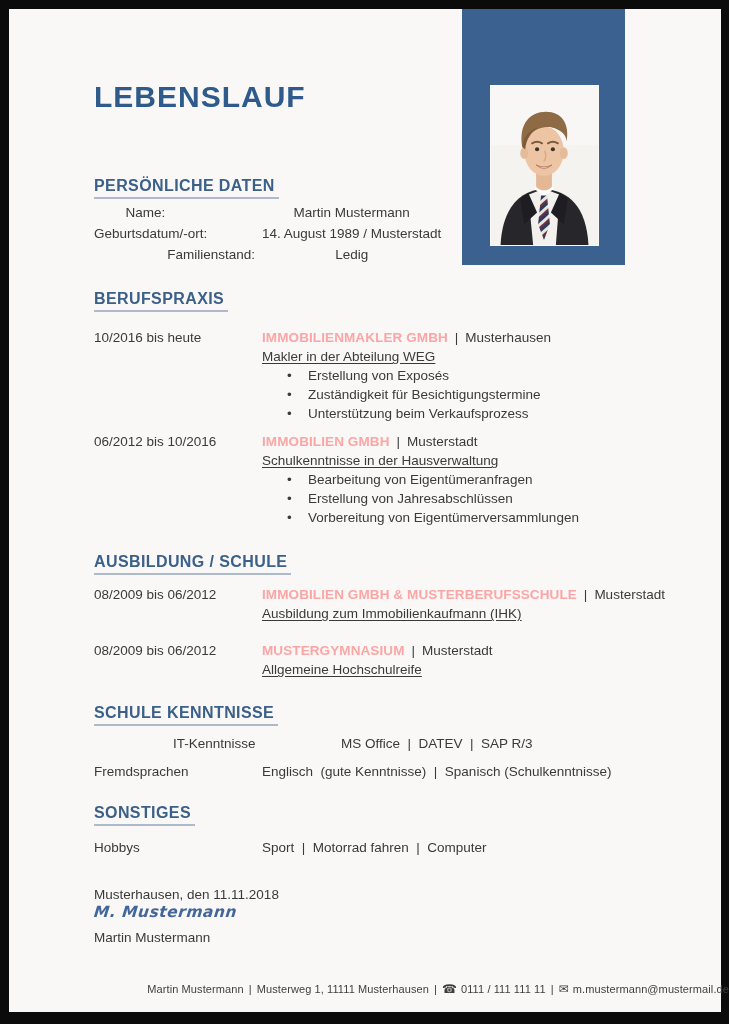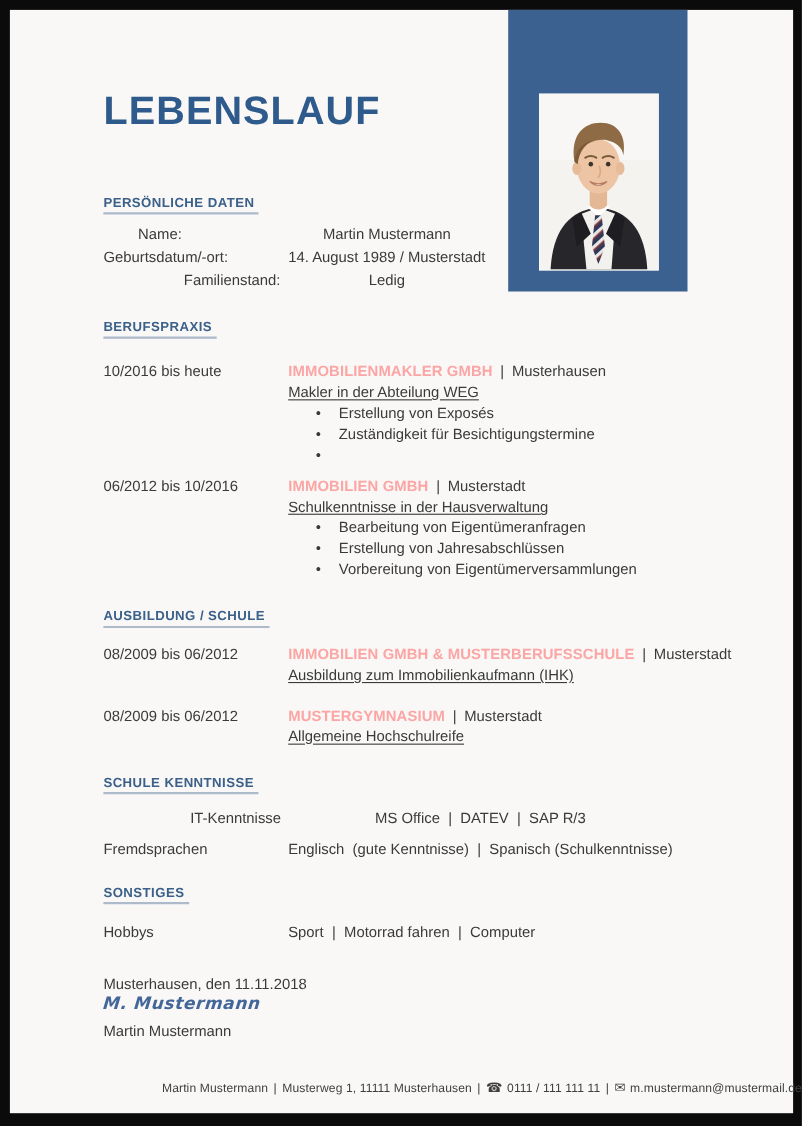--- a/index.html
+++ b/index.html
@@ -12,37 +12,37 @@
   }
   .sheet {
     position:absolute; left:9px; top:9px; right:8px; bottom:12px;
     background:#f9f8f7;
   }
   
   .abs { position:absolute; }
 
   .doc-title {
     left:94px; top:80px;
-    font-size:36px; font-weight:700; letter-spacing:1px;
+    font-size:30px; font-weight:700; letter-spacing:1px;
     color:#2e5a8c;
   }
 
   .photo-panel {
     left:462px; top:9px; width:163px; height:256px;
     background:#3a6190;
   }
   .photo {
     position:absolute; left:28px; top:76px; width:109px; height:161px;
     border:1px solid rgba(255,255,255,0.35);
     background:#f6f5f2;
   }
   .photo svg { display:block; width:100%; height:100%; }
 
   .sec-heading {
-    font-size:12px; font-weight:700; letter-spacing:0.4px;
+    font-size:16px; font-weight:700; letter-spacing:0.4px;
     color:#3b6089;
     display:inline-block;
     border-bottom:2px solid rgba(110,135,165,0.55);
     padding:0 4px 2px 0;
     white-space:nowrap;
   }
   .h-personal   { left:94px; top:177px; }
   .h-experience { left:94px; top:290px;text-align:center; }
   .h-education  { left:94px; top:553px; }
   .h-skills     { left:94px; top:704px; }
@@ -179,20 +179,21 @@
   <div class="bullet-row">
       <span class="dot"></span>
       <span>Erstellung von Exposés</span>
     </div>
   <div class="bullet-row">
       <span class="dot"></span>
       <span>Zuständigkeit für Besichtigungstermine</span>
     </div>
   <div class="bullet-row">
       <span class="dot"></span>
+      <span>Unterstützung beim Verkaufsprozess</span>
     </div>
 </div>
 
 <div class="abs period p-exp2">06/2012 bis 10/2016</div>
 <div class="abs entry e-exp2">
   <div class="entry-line1">
     <span class="company">IMMOBILIEN GMBH</span><span class="pipe">|</span><span>Musterstadt</span>
   </div>
   <div class="role">Schulkenntnisse in der Hausverwaltung</div>
   <div class="bullet-row">

